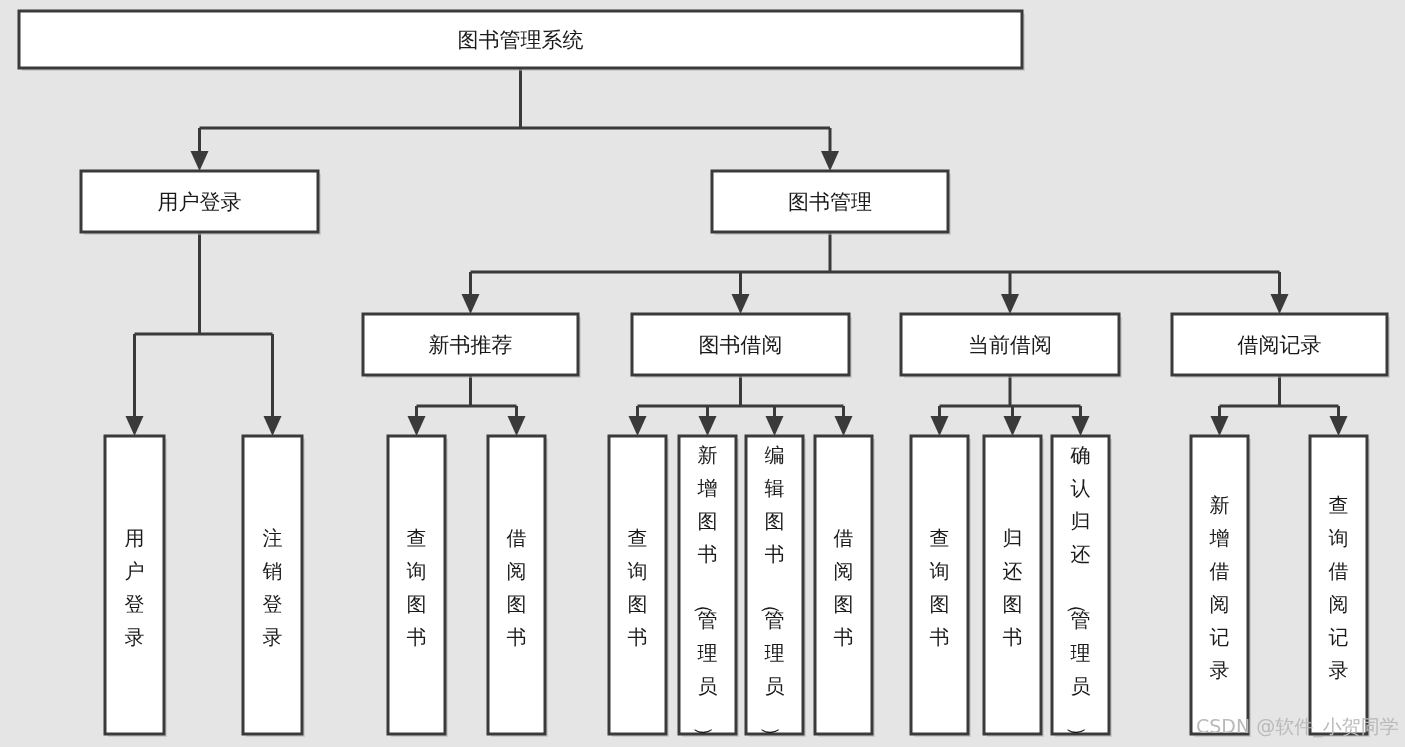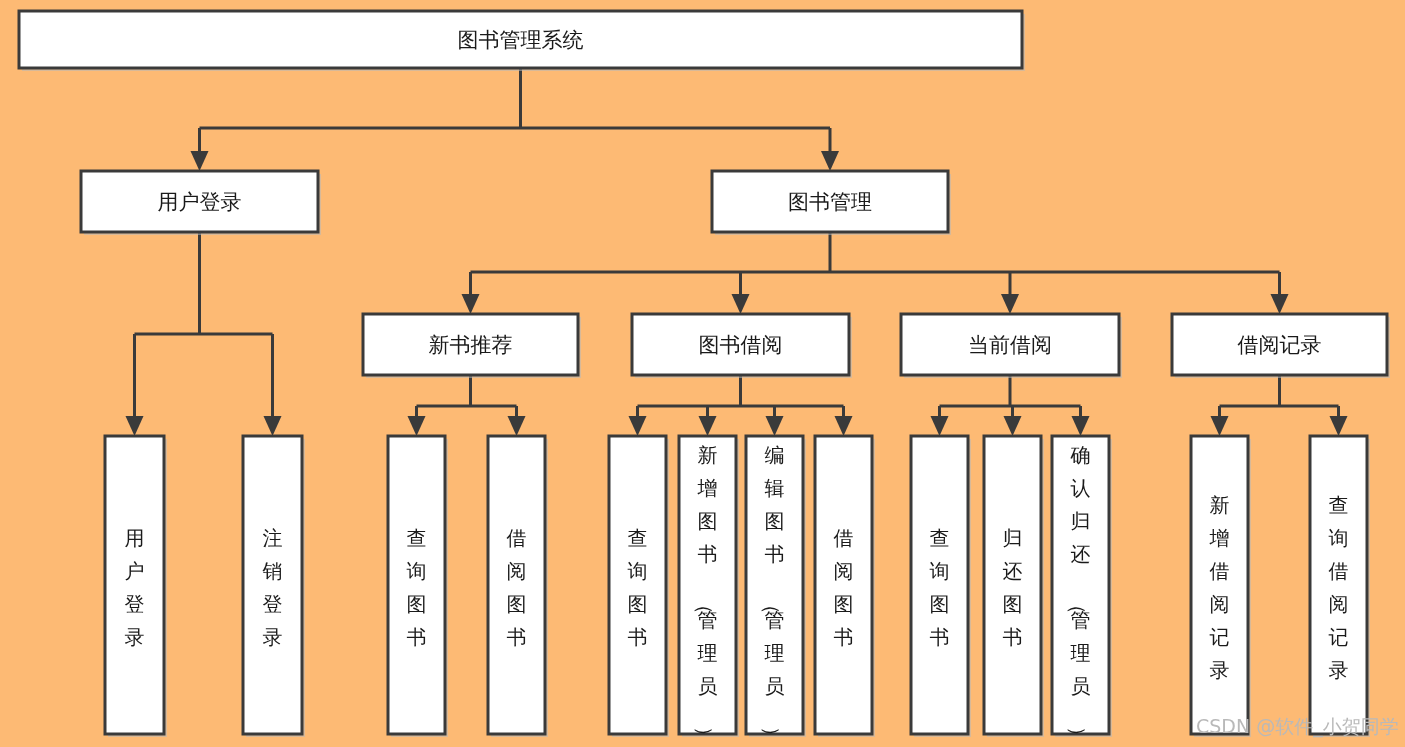--- a/index.html
+++ b/index.html
@@ -11,21 +11,21 @@
   body {
     width: 1405px;
     height: 747px;
     overflow: hidden;
     font-family: "DejaVu Sans", "Liberation Sans", sans-serif;
   }
   #diagram-root {
     position: relative;
     width: 1405px;
     height: 747px;
-    background: #fdba74;
+    background: #e5e5e5;
   }
   svg#flowchart {
     display: block;
     width: 1405px;
     height: 747px;
   }
   .node-box {
     fill: #ffffff;
     stroke: #3a3a3a;
     stroke-width: 3;

